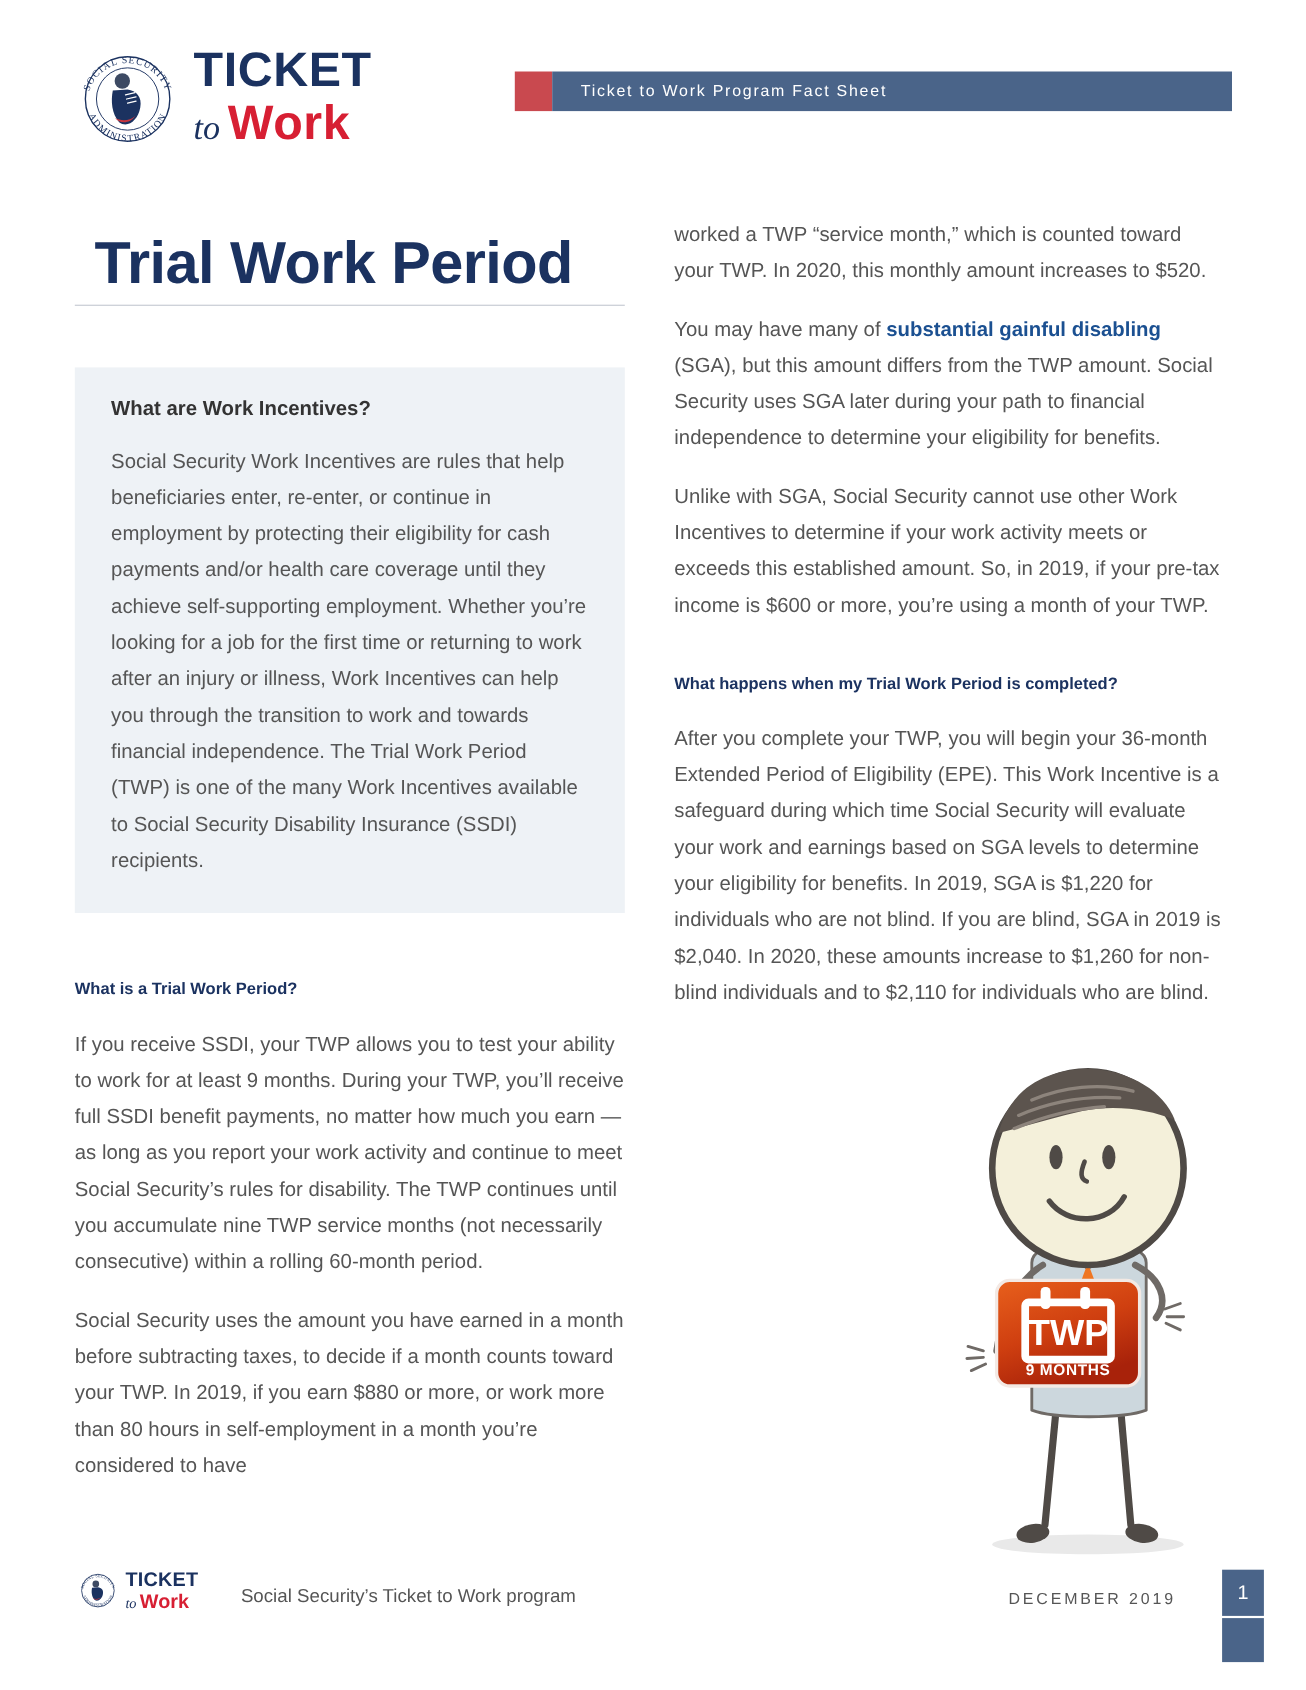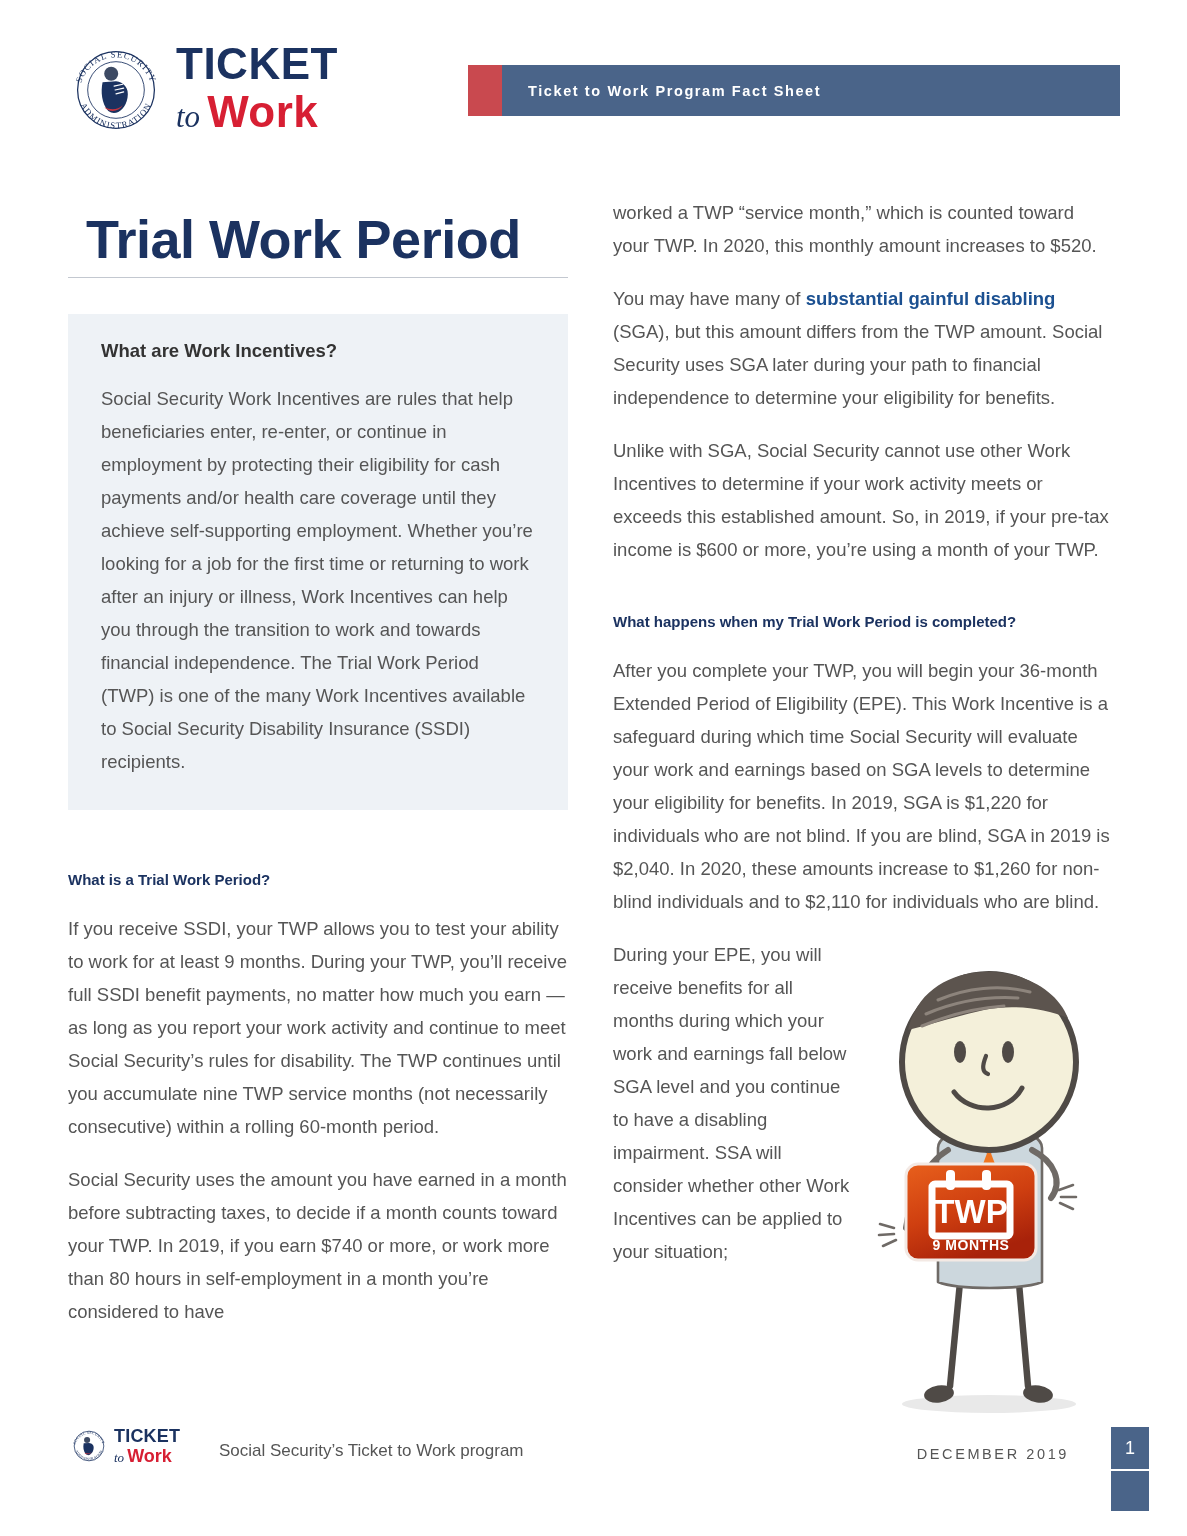--- a/index.html
+++ b/index.html
@@ -63,24 +63,23 @@
   .wm-work {
     font-size: 44px;
     font-weight: bold;
     color: #d71f33;
     letter-spacing: 0.5px;
   }
 
   .fact-bar {
     position: absolute;
     left: 468px; top: 65px;
-    width: 652px; height: 51px;
+    width: 652px; height: 36px;
     display: flex;
     align-items: flex-end;
-    font-weight: bold;
   }
   .fact-bar-red {
     width: 34px; height: 100%;
     background: #c9494f;
     flex: 0 0 auto;
   }
   .fact-bar-blue {
     flex: 1 1 auto;
     height: 100%;
     background: #4a6489;
@@ -108,21 +107,21 @@
     position: absolute;
     left: 68px; top: 277px;
     width: 500px;
     height: 1px;
     background: #c3c8d0;
   }
 
   
   .col-left {
     position: absolute;
-    left: 68px; top: 314px;
+    left: 68px; top: 334px;
     width: 500px;
   }
   .col-right {
     position: absolute;
     left: 613px; top: 196px;
     width: 500px;
   }
 
   .callout {
     background: #eef2f6;
@@ -282,39 +281,38 @@
 
 <div class="col-left">
 
   <div class="callout">
     <h3>What are Work Incentives?</h3>
     <p>Social Security Work Incentives are rules that help beneficiaries enter, re-enter, or continue in employment by protecting their eligibility for cash payments and/or health care coverage until they achieve self-supporting employment. Whether you’re looking for a job for the first time or returning to work after an injury or illness, Work Incentives can help you through the transition to work and towards financial independence. The Trial Work Period (TWP) is one of the many Work Incentives available to Social Security Disability Insurance (SSDI) recipients.</p>
   </div>
 
   <h2 class="section">What is a Trial Work Period?</h2>
   <p class="body">If you receive SSDI, your TWP allows you to test your ability to work for at least 9 months. During your TWP, you’ll receive full SSDI benefit payments, no matter how much you earn — as long as you report your work activity and continue to meet Social Security’s rules for disability. The TWP continues until you accumulate nine TWP service months (not necessarily consecutive) within a rolling 60-month period.</p>
-  <p class="body">Social Security uses the amount you have earned in a month before subtracting taxes, to decide if a month counts toward your TWP. In 2019, if you earn $740 or more, or work more than 80 hours in self-employment in a month you’re considered to have</p>
+  <p class="body">Social Security uses the amount you have earned in a month before subtracting taxes, to decide if a month counts toward your TWP. In 2019, if you earn $880 or more, or work more than 80 hours in self-employment in a month you’re considered to have</p>
 </div>
 
 <div class="col-right">
 
   <p class="body">worked a TWP “service month,” which is counted toward your TWP. In 2020, this monthly amount increases to $520.</p>
 
   <p class="body"><span>You may have many of </span><span class="bold-blue">substantial gainful disabling</span><span> (SGA), but this amount differs from the TWP amount. Social Security uses SGA later during your path to financial independence to determine your eligibility for benefits.</span></p>
 
   <p class="body">Unlike with SGA, Social Security cannot use other Work Incentives to determine if your work activity meets or exceeds this established amount. So, in 2019, if your pre-tax income is $600 or more, you’re using a month of your TWP.</p>
 
   <h2 class="section">What happens when my Trial Work Period is completed?</h2>
 
   <p class="body">
     <span class="wrap-shape"></span>
     <span>After you complete your TWP, you will begin your 36-month Extended Period of Eligibility (EPE). This Work Incentive is a safeguard during which time Social Security will evaluate your work and earnings based on SGA levels to determine your eligibility for benefits. In 2019, SGA is $1,220 for individuals who are not blind. If you are blind, SGA in 2019 is $2,040. In 2020, these amounts increase to $1,260 for non-blind individuals and to $2,110 for individuals who are blind.</span>
   </p>
 
-  <p class="body narrow-wrap">During your EPE, you will receive benefits for all months during which your work and earnings fall below SGA level and you continue to have a disabling impairment. SSA will consider whether other Work Incentives can be applied to your situation;</p>
 </div>
 
 <div class="illustration">
   <svg viewBox="0 0 274 470" width="274" height="470" aria-hidden="true">
 
     <ellipse cx="127" cy="452" rx="87" ry="9" fill="#e9e9e9"></ellipse>
 
     <path d="M99 320 L88 434" stroke="#4f4a46" stroke-width="6.5" fill="none" stroke-linecap="round"></path>
     <path d="M156 320 L166 434" stroke="#4f4a46" stroke-width="6.5" fill="none" stroke-linecap="round"></path>
 

